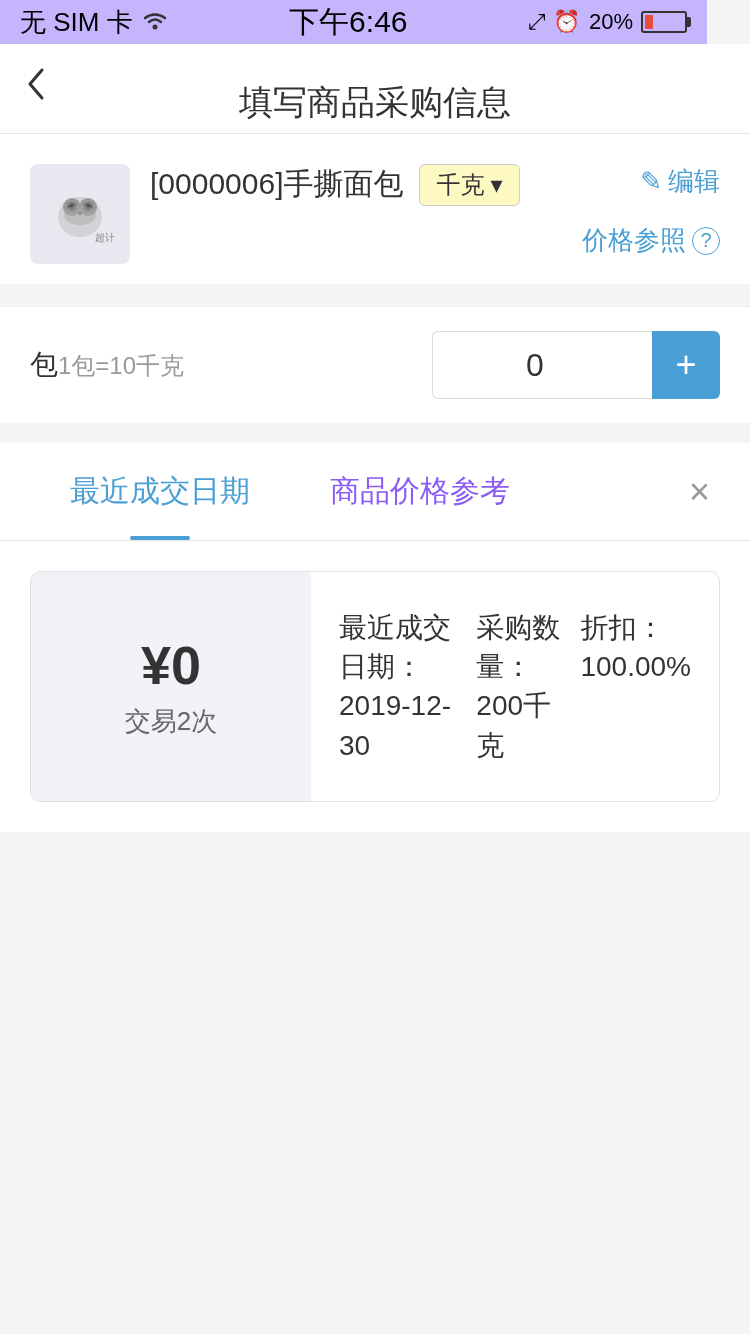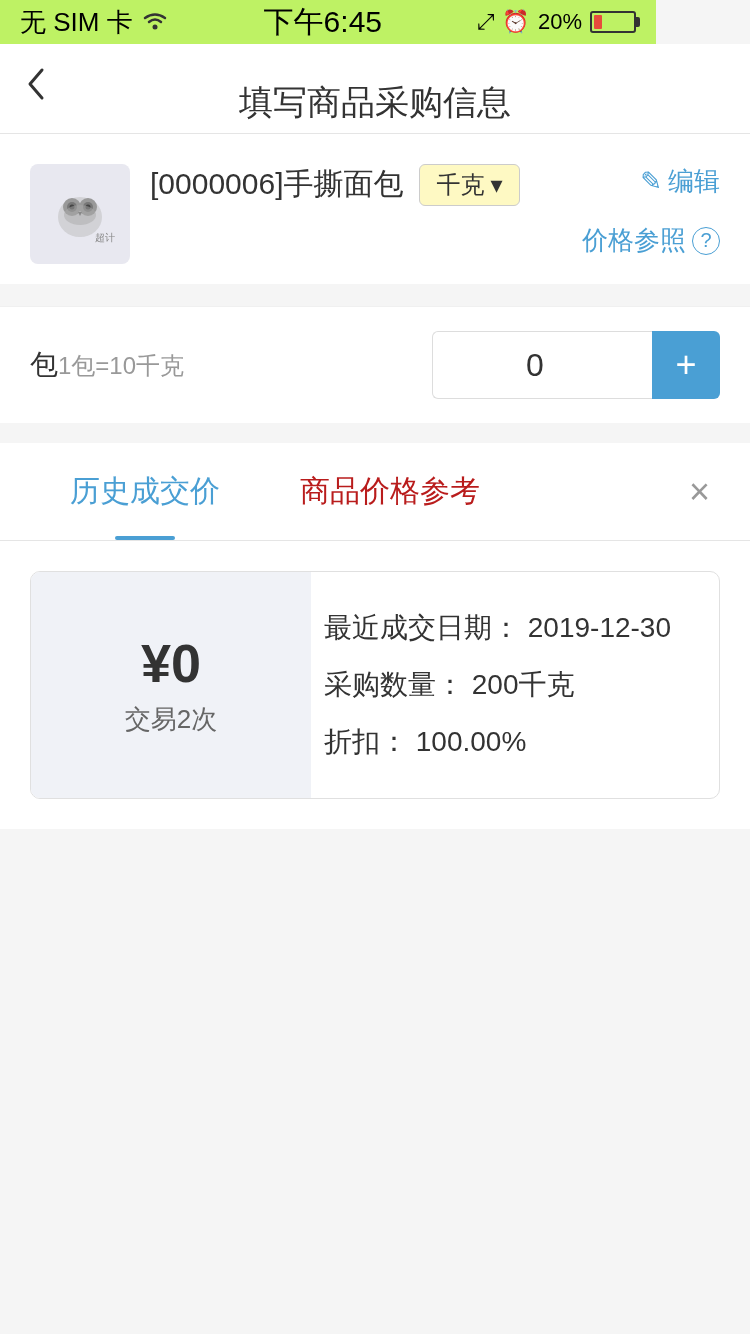--- a/index.html
+++ b/index.html
@@ -7,23 +7,23 @@
     body {
       width: 750px;
       min-height: 1334px;
       font-family: -apple-system, "PingFang SC", "Helvetica Neue", sans-serif;
       background: #f5f5f5;
       overflow-x: hidden;
     }
 
     
     .status-bar {
-      width: 656px;
+      width: 707px;
       height: 44px;
-      background: #bef264;
+      background: #c4b5fd;
       display: flex;
       align-items: center;
       justify-content: space-between;
       padding: 0 20px;
       font-size: 28px;
       font-weight: 500;
     }
     .status-left {
       display: flex;
       align-items: center;
@@ -226,21 +226,21 @@
     .tabs-header {
       display: flex;
       align-items: center;
       border-bottom: 1px solid #e5e5e5;
       padding: 0 30px;
       position: relative;
     }
     .tab-item {
       padding: 28px 40px;
       font-size: 30px;
-      color: #b91c1c;
+      color: #8b5cf6;
       cursor: pointer;
       position: relative;
     }
     .tab-item.active {
       color: #4a9fd4;
     }
     .tab-item.active::after {
       content: '';
       position: absolute;
       bottom: 0;
@@ -284,23 +284,22 @@
       font-weight: 600;
       color: #333;
     }
     .price-trade-count {
       font-size: 26px;
       color: #666;
       margin-top: 8px;
     }
     .price-card-right {
       flex: 1;
-      padding: 36px 13px;
-      display: flex;
-      flex-direction: column;
+      padding: 36px 28px;
+      display: flex;
       gap: 18px;
     }
     .price-detail-row {
       font-size: 28px;
       color: #333;
       line-height: 1.4;
     }
 
     
     .section-divider {
@@ -317,21 +316,21 @@
     <span>无 SIM 卡</span>
     <span>
       <svg width="28" height="22" viewBox="0 0 28 22">
         <path d="M14 18 Q14 18 14 18" stroke="#333" stroke-width="2.5" fill="none"></path>
         <circle cx="14" cy="18" r="2.5" fill="#333"></circle>
         <path d="M8 13 Q14 8 20 13" stroke="#333" stroke-width="2.5" fill="none" stroke-linecap="round"></path>
         <path d="M4 9 Q14 2 24 9" stroke="#333" stroke-width="2.5" fill="none" stroke-linecap="round"></path>
       </svg>
     </span>
   </div>
-  <div class="status-center">下午6:45</div>
+  <div class="status-center">下午6:46</div>
   <div class="status-right">
     <span style="font-size:22px;">⤢</span>
     <span style="font-size:22px;">⏰</span>
     <span style="font-size:22px;">20%</span>
     <div class="battery-container">
       <div class="battery-icon">
         <div class="battery-fill"></div>
       </div>
     </div>
   </div>
@@ -398,21 +397,21 @@
     <input class="quantity-input" type="number" value="0" style="">
     <button class="quantity-plus">
       <span>+</span>
     </button>
   </div>
 </div>
 
 <div class="tabs-section">
   <div class="tabs-header">
     <div class="tab-item active">
-      <span>历史成交价</span>
+      <span>最近成交日期</span>
     </div>
     <div class="tab-item">
       <span>商品价格参考</span>
     </div>
     <div class="tab-close">
       <span>×</span>
     </div>
   </div>
 
   <div class="card-section">

